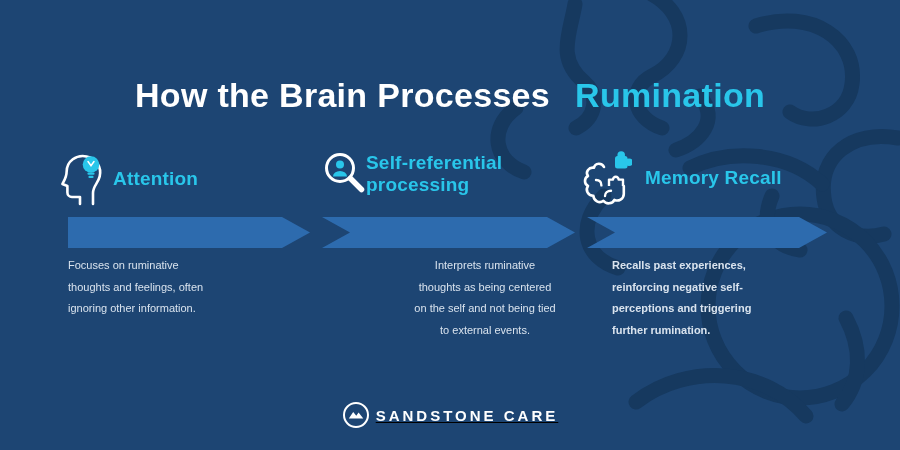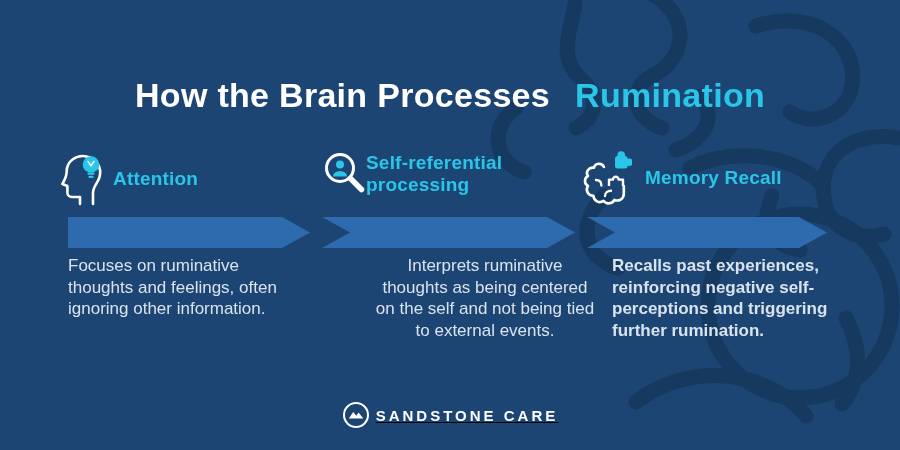--- a/index.html
+++ b/index.html
@@ -26,21 +26,21 @@
   }
   .seg { position:absolute; top:217px; height:31px; background: var(--arrow, #2D6BAE); }
   .seg1 { left:68px;  width:242px;
     clip-path: polygon(0 0, calc(100% - 28px) 0, 100% 50%, calc(100% - 28px) 100%, 0 100%); }
   .seg2 { left:322px; width:253px;
     clip-path: polygon(0 0, calc(100% - 28px) 0, 100% 50%, calc(100% - 28px) 100%, 0 100%, 28px 50%); }
   .seg3 { left:587px; width:240px;
     clip-path: polygon(0 0, calc(100% - 28px) 0, 100% 50%, calc(100% - 28px) 100%, 0 100%, 28px 50%); }
   .desc {
     position:absolute; top:255px; color: var(--body-text, #D9E3EE);
-    font-size:17px; line-height:21.5px; white-space:pre-line;
+    font-size:11px; line-height:21.5px; white-space:pre-line;
   }
   .d1 { left:68px;  width:250px; }
   .d2 { left:355px; width:260px;text-align:center; }
   .d3 { left:612px; width:250px;font-weight:bold; }
   .footer {
     position:absolute; left:0; right:0; top:401px;
     display:flex; justify-content:center; align-items:center; gap:6px;text-decoration:underline;
   }
   .brand {
     color:#fff; font-size:15px; font-weight:700; letter-spacing:3px; white-space:nowrap;

